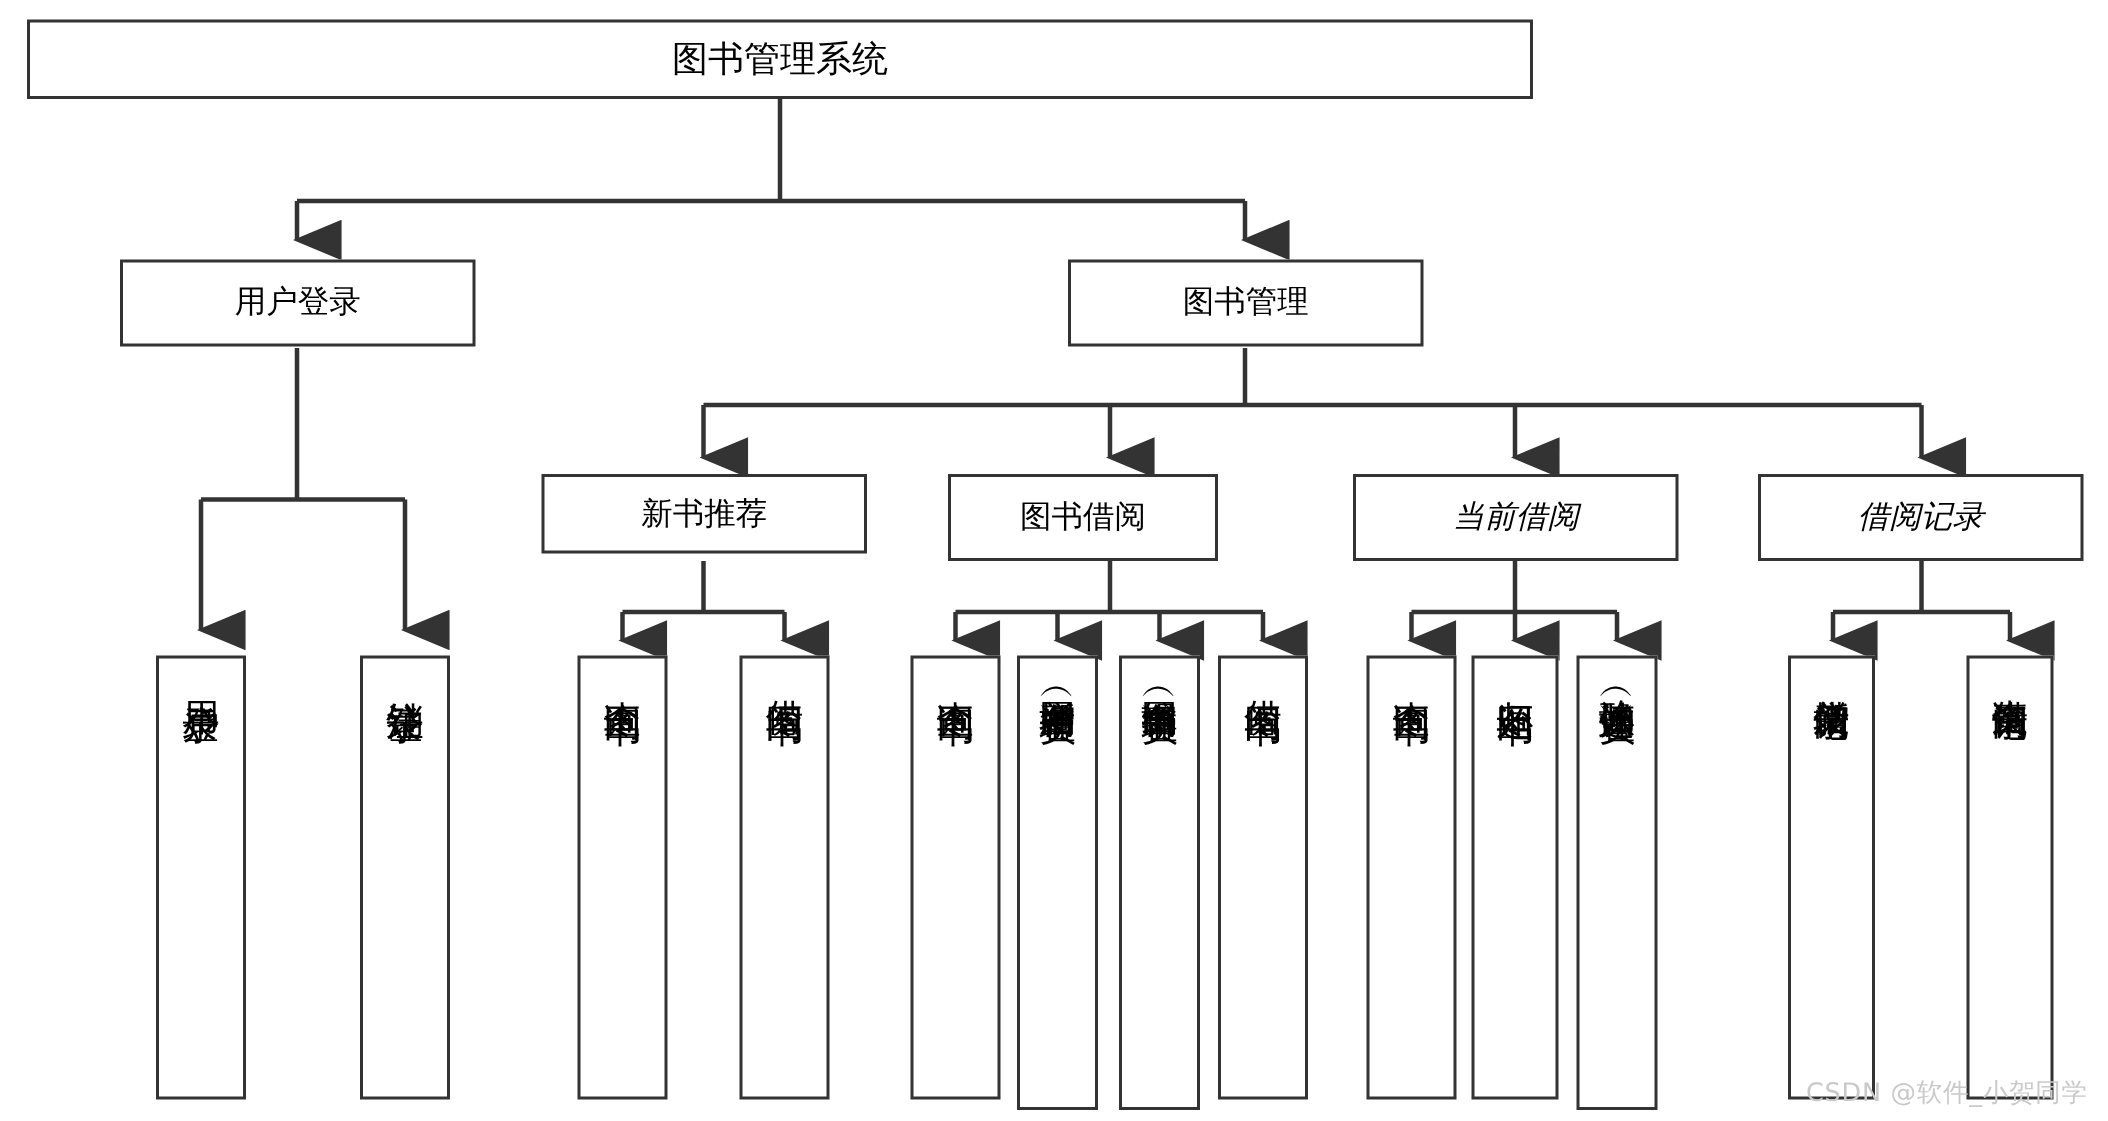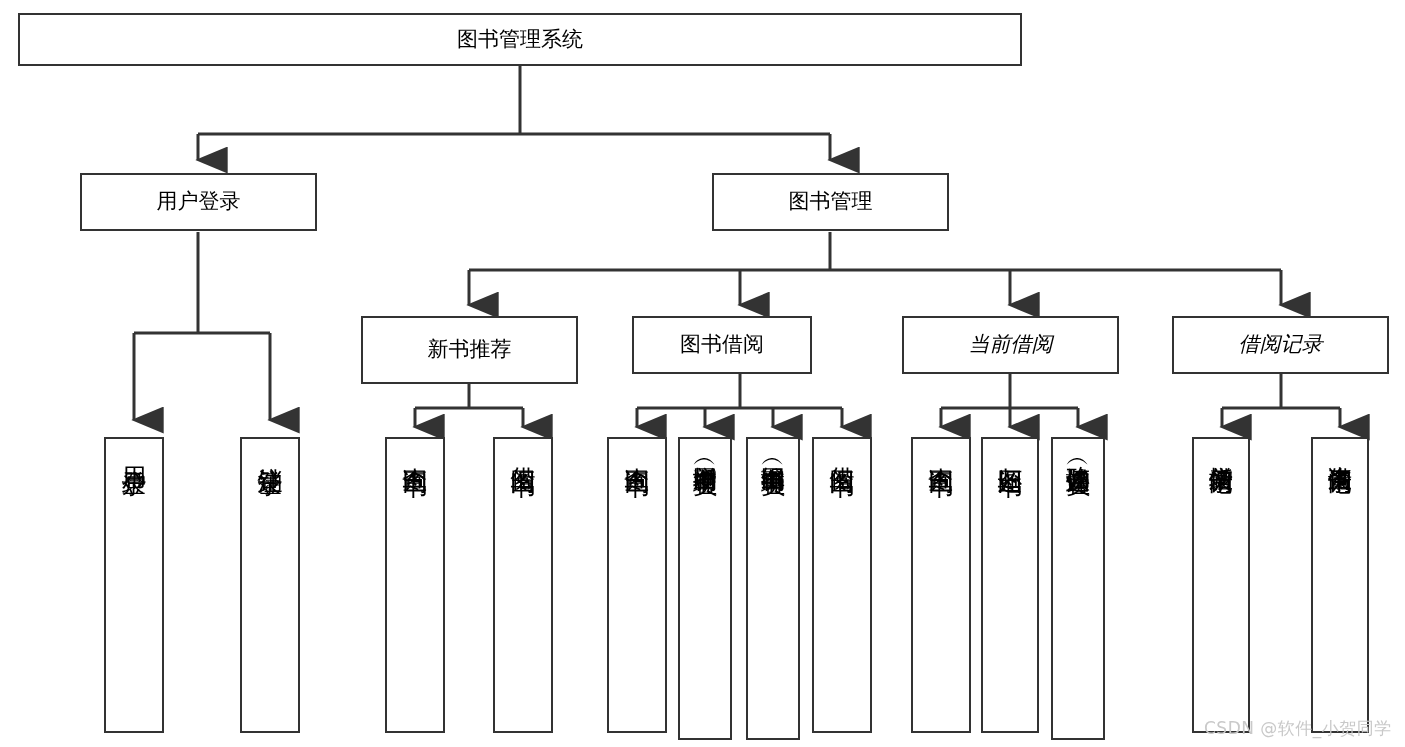--- a/index.html
+++ b/index.html
@@ -38,21 +38,21 @@
   .node .label {
     text-align: center;
     line-height: 1.22;
     white-space: nowrap;
   }
   
   .node.horiz .label {
     font-size: 21px;
   }
   .node.root .label {
-    font-size: 21px;
+    font-size: 24px;
   }
   
   .node.vert {
     align-items: flex-start;
     justify-content: center;
     padding-top: 8px;
   }
   .node.vert .label {
     writing-mode: vertical-rl;
     text-orientation: upright;
@@ -135,21 +135,21 @@
   </div>
 
   <div class="node horiz" style="left:80px; top:173px; width:237px; height:58px;">
     <span class="label">用户登录</span>
   </div>
 
   <div class="node horiz" style="left:712px; top:173px; width:237px; height:58px;">
     <span class="label">图书管理</span>
   </div>
 
-  <div class="node horiz" style="left:361px; top:316px; width:217px; height:68px;">
+  <div class="node horiz" style="left:361px; top:316px; width:217px; height:53px;">
     <span class="label">新书推荐</span>
   </div>
 
   <div class="node horiz" style="left:632px; top:316px; width:180px; height:58px;">
     <span class="label">图书借阅</span>
   </div>
 
   <div class="node horiz" style="left:902px; top:316px; width:217px; height:58px;font-style:italic;">
     <span class="label">当前借阅</span>
   </div>

